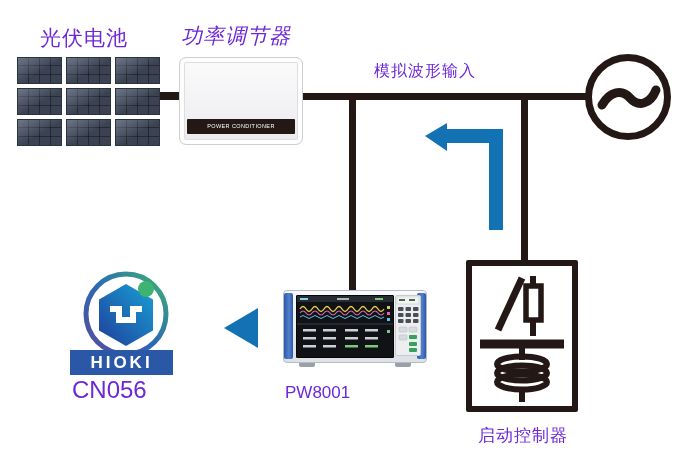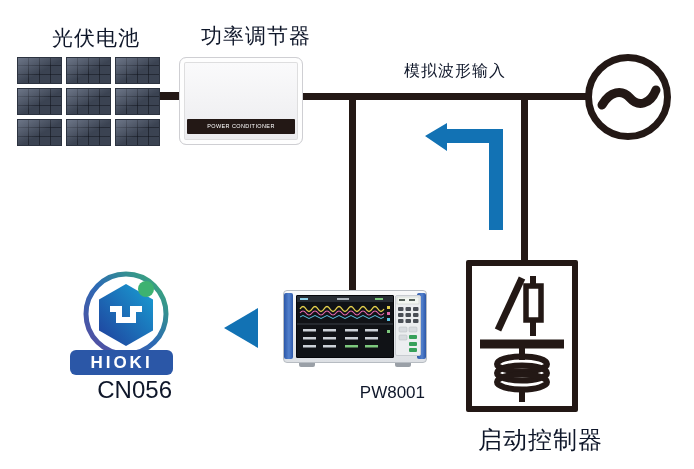--- a/index.html
+++ b/index.html
@@ -1,18 +1,18 @@
 <!DOCTYPE html>
 <html><head>
 <meta charset="utf-8">
 <style>
   html,body{margin:0;padding:0;background:#fff;}
   .stage{position:relative;width:694px;height:469px;background:#fff;overflow:hidden;
          font-family:"Liberation Sans",sans-serif;color:#2d2c2a;}
-  .lbl{position:absolute;text-align:right;letter-spacing:1px;font-weight:500;color:#0f172a;white-space:nowrap;}
+  .lbl{position:absolute;text-align:left;letter-spacing:1px;font-weight:500;color:#6d28d9;white-space:nowrap;}
   .wire{position:absolute;background:#231815;}
   
   .pv-grid{position:absolute;left:17px;top:57px;width:143px;height:89px;
            display:grid;grid-template-columns:repeat(3,45px);grid-template-rows:repeat(3,27px);gap:4px;}
   .panel{width:45px;height:27px;background-color:#3b4352;
     background-image:
       linear-gradient(150deg,rgba(150,160,180,.55),rgba(40,46,60,0) 55%),
       repeating-linear-gradient(90deg,rgba(0,0,0,0) 0 10px,rgba(15,18,26,.55) 10px 11px),
       repeating-linear-gradient(0deg,rgba(0,0,0,0) 0 8px,rgba(15,18,26,.5) 8px 9px);
     border:1px solid #2c3340;box-sizing:border-box;}
@@ -34,33 +34,33 @@
     background:linear-gradient(#f8f9fa,#dde0e4);border:1px solid #b7bcc2;border-radius:4px;}
   .pw-rail{position:absolute;top:3px;width:9px;height:66px;border-radius:2px;
     background:linear-gradient(90deg,#2c57a8,#5381cd 55%,#2c57a8);}
   .pw-screen{position:absolute;left:13px;top:5px;width:96px;height:61px;background:#101216;
     border:1px solid #05060a;border-radius:1px;}
   .pw-panel{position:absolute;left:112px;top:5px;width:26px;height:61px;background:#eceef0;
     border:1px solid #c8ccd1;border-radius:2px;box-sizing:border-box;}
   .pw-foot{position:absolute;top:73px;width:16px;height:4px;background:#9aa0a7;border-radius:0 0 2px 2px;}
   
   .hioki-band{position:absolute;left:70px;top:350px;width:103px;height:25px;background:#2b57a7;
-    border-radius:6px;color:#fff;font-weight:bold;font-size:17px;letter-spacing:3px;
+    border-radius:0;color:#fff;font-weight:bold;font-size:17px;letter-spacing:3px;
     line-height:25px;text-align:center;}
   .abs{position:absolute;}
 </style>
 </head>
 <body>
 
 <div class="stage">
 
   <div class="lbl" style="left:40px;top:24px;width:100px;font-size:21px;">光伏电池</div>
-  <div class="lbl" style="left:181px;top:22px;width:130px;font-size:21px;">功率调节器</div>
+  <div class="lbl" style="left:181px;top:22px;width:130px;font-size:21px;font-style:italic;">功率调节器</div>
   <div class="lbl" style="left:374px;top:61px;width:132px;font-size:16px;">模拟波形输入</div>
-  <div class="lbl" style="left:478px;top:424px;width:120px;font-size:24px;">启动控制器</div>
+  <div class="lbl" style="left:478px;top:424px;width:120px;font-size:17px;">启动控制器</div>
 
   <div class="wire" style="left:160px;top:92px;width:22px;height:8px;"></div>
   <div class="wire" style="left:302px;top:93px;width:284px;height:7px;"></div>
   <div class="wire" style="left:349px;top:95px;width:7px;height:196px;"></div>
   <div class="wire" style="left:521px;top:95px;width:7px;height:167px;"></div>
 
   <div class="pv-grid">
     <div class="panel"></div>
     <div class="panel"></div>
     <div class="panel"></div>

